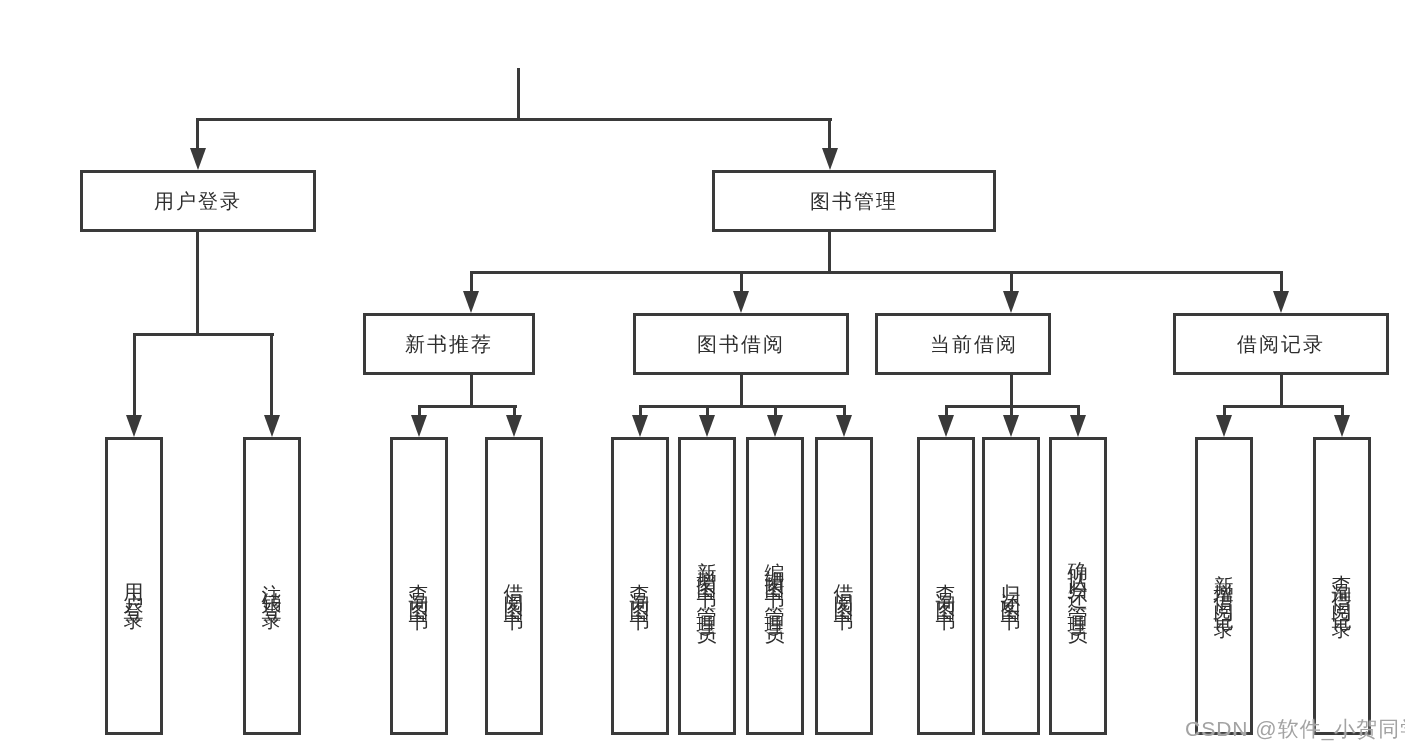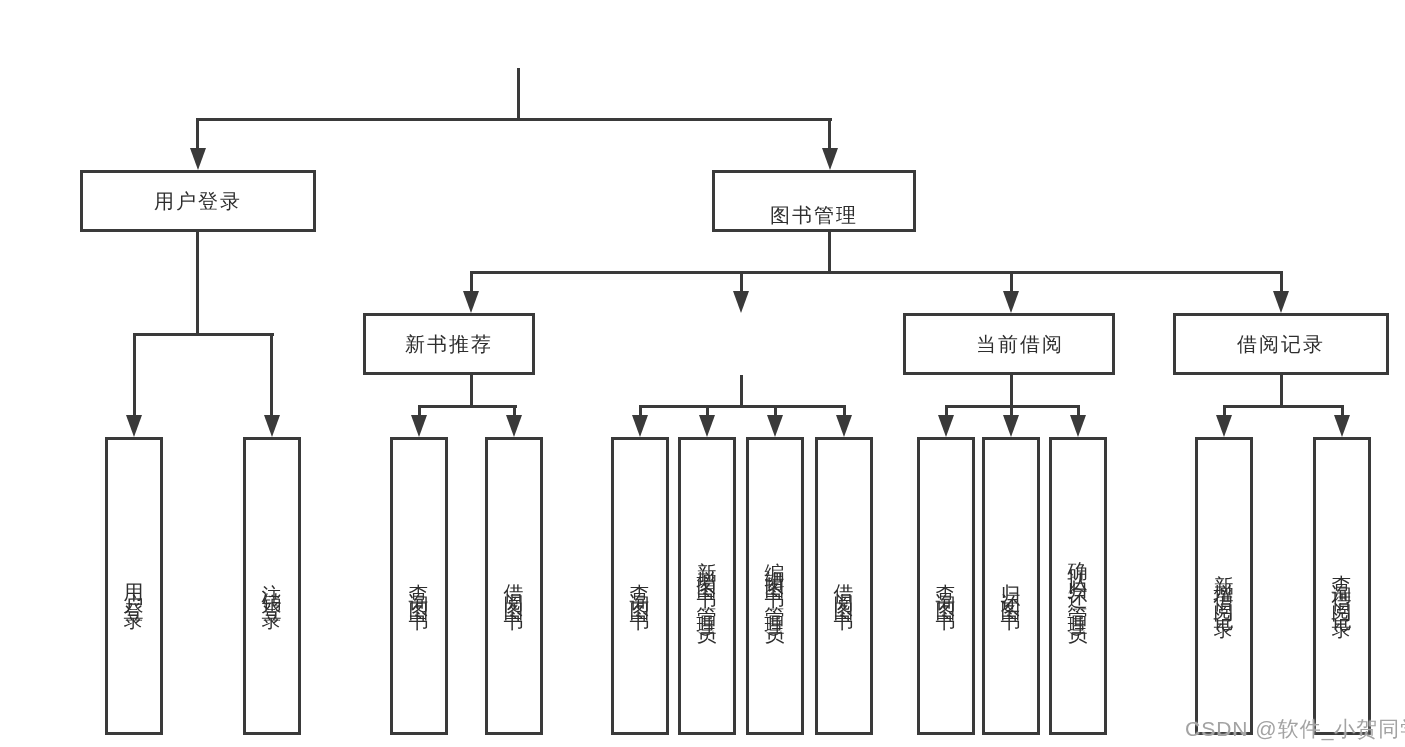--- a/index.html
+++ b/index.html
@@ -117,28 +117,31 @@
   <div class="hl" style="left:1223px;top:405px;width:121px;"></div>
   <div class="vl" style="left:1223px;top:405px;height:14px;"></div>
   <div class="ar" style="left:1216px;top:415px;"></div>
   <div class="vl" style="left:1341px;top:405px;height:14px;"></div>
   <div class="ar" style="left:1334px;top:415px;"></div>
 
 
   <div class="hbox" style="left:80px;top:170px;width:236px;height:62px;">
     <span>用户登录</span>
   </div>
-  <div class="hbox" style="left:712px;top:170px;width:204px;height:62px;align-items:flex-end;">
+  <div class="hbox" style="left:712px;top:170px;width:284px;height:62px;">
     <span>图书管理</span>
   </div>
 
   <div class="hbox" style="left:363px;top:313px;width:172px;height:62px;">
     <span>新书推荐</span>
   </div>
-  <div class="hbox" style="left:903px;top:313px;width:212px;height:62px;padding-left:22px;">
+  <div class="hbox" style="left:633px;top:313px;width:216px;height:62px;">
+    <span>图书借阅</span>
+  </div>
+  <div class="hbox" style="left:875px;top:313px;width:176px;height:62px;padding-left:22px;">
     <span>当前借阅</span>
   </div>
   <div class="hbox" style="left:1173px;top:313px;width:216px;height:62px;">
     <span>借阅记录</span>
   </div>
 
   <div class="vbox" style="left:105px;">
     <span class="vtext">用户登录</span>
   </div>
   <div class="vbox" style="left:243px;">

